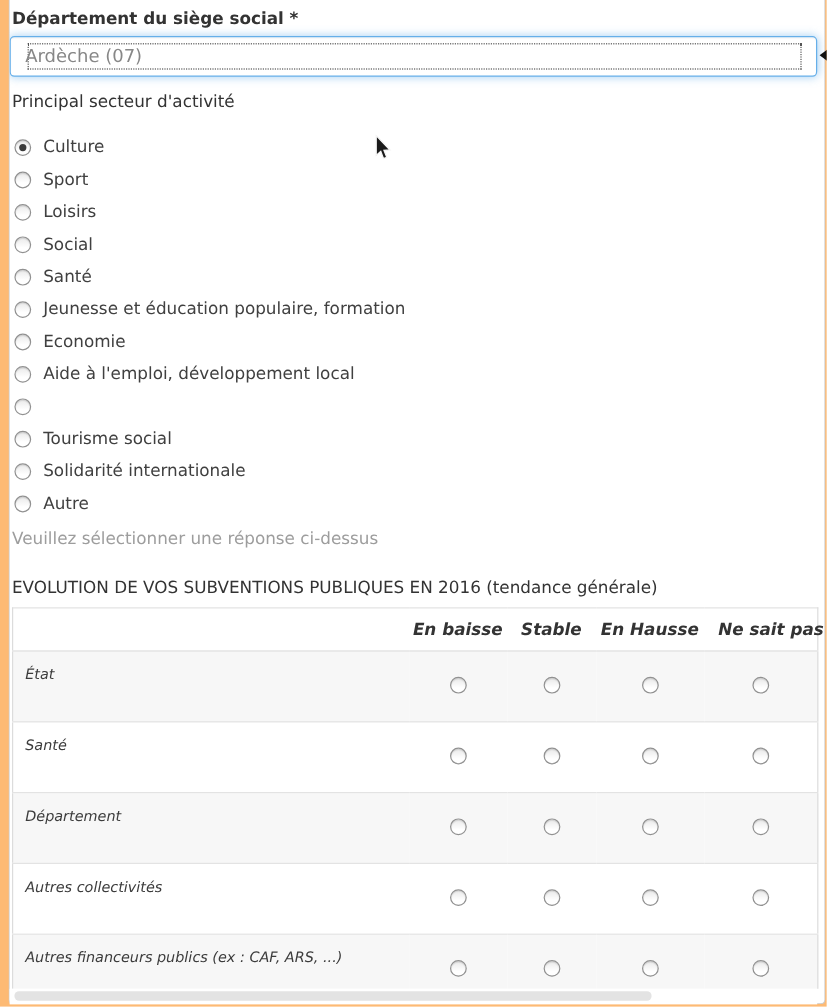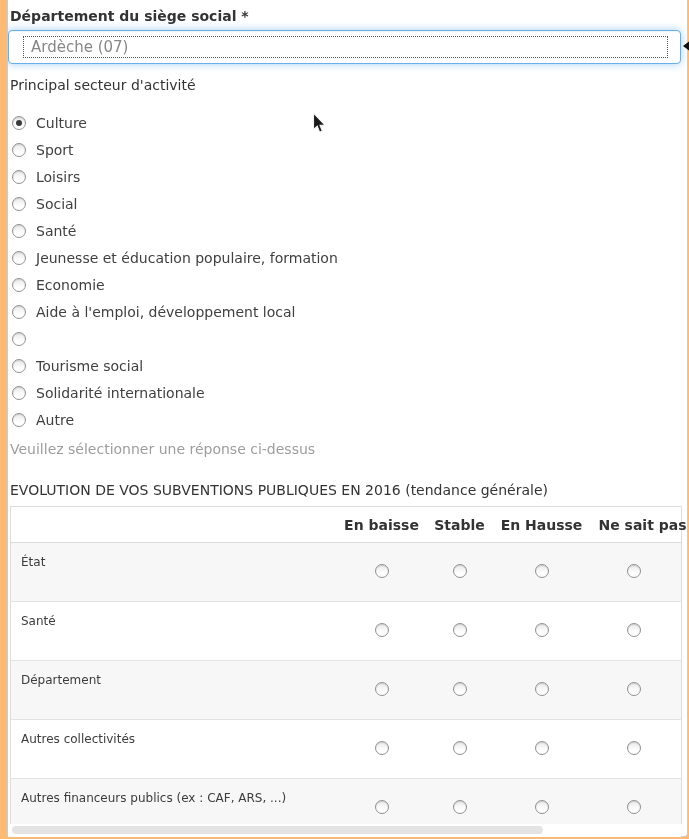--- a/index.html
+++ b/index.html
@@ -39,21 +39,21 @@
     border: 1px solid #66afe9;
     border-radius: 4px;
     box-shadow: 0 0 8px rgba(102,175,233,0.6), inset 0 1px 1px rgba(0,0,0,0.05);
     cursor: pointer;
   }
   .select-focus-ring {
     position: absolute; left: 14px; right: 12px; top: 5px; bottom: 5px;
     border: 1px dotted #555555;
   }
   .select-text {
-    position: absolute; left: 22px; top: 0; height: 16px;
+    position: absolute; left: 12px; top: 0; height: 16px;
     line-height: 32px;
     font-size: 15px; color: #878787;
     white-space: nowrap;
   }
 
   .section-label {
     margin: 14px 0 0 2px;
     font-size: 14px; font-weight: normal; color: #333333;
     line-height: 15px;
   }
@@ -93,20 +93,21 @@
     margin: 26px 0 0 2px;
     font-size: 14px; font-weight: normal; color: #333333;
     line-height: 15px;
     white-space: nowrap;
   }
 
   .table-clip {
     margin: 8px 0 0 2px;
     width: 677px; height: 318px;
     overflow: hidden;
+    font-style: italic;
   }
   table.matrix {
     table-layout: fixed;
     width: 671px;
     border-collapse: collapse;
     border: 1px solid #dcdcdc;
   }
   table.matrix th, table.matrix td { overflow: visible; }
   table.matrix thead tr { height: 36px; background: #ffffff; }
   table.matrix th {

